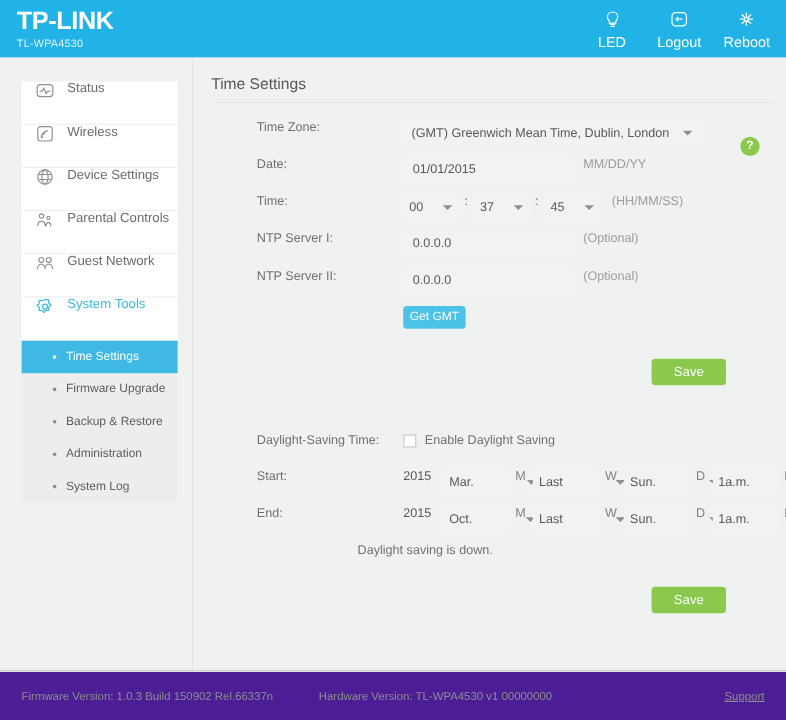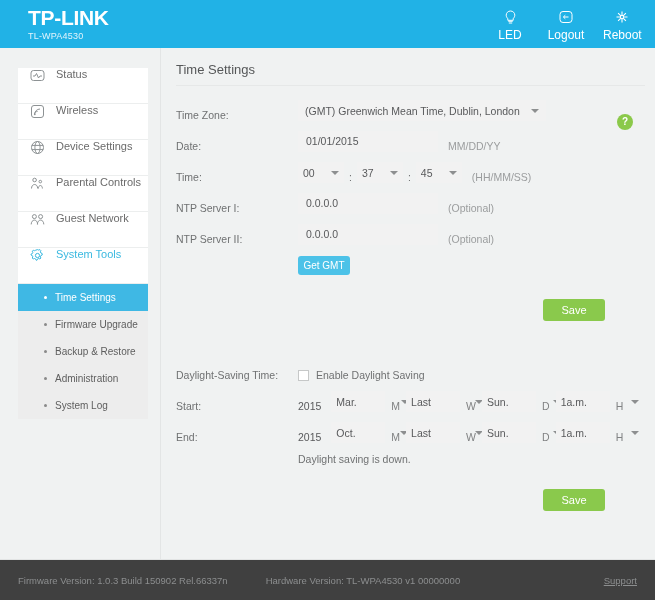--- a/index.html
+++ b/index.html
@@ -14,21 +14,21 @@
   }
 
   
   .header {
     height: 48px;
     background: #21b2e6;
     position: relative;
     display: flex;
     align-items: center;
   }
-  .brand { padding-left: 28px; line-height: 1; }
+  .brand { padding-left: 14px; line-height: 1; }
   .brand-name {
     color: #ffffff;
     font-size: 21px;
     font-weight: bold;
     letter-spacing: -0.3px;
     display: block;
   }
   .brand-model {
     color: #e2f4fc;
     font-size: 9px;
@@ -148,23 +148,24 @@
     font-size: 13px;
     color: #555758;
     padding-bottom: 8px;
     border-bottom: 1px solid #e6e8e8;
     margin-bottom: 14px;
   }
   .section + .section { margin-top: 40px; }
 
   .frow {
     display: flex;
-    align-items: flex-end;
+    align-items: flex-start;
     margin-bottom: 10px;
     min-height: 20px;
+    margin-left: 38px;
   }
   .flabel {
     width: 122px;
     flex: 0 0 122px;
     color: #6f7172;
     font-size: 10.5px;
   }
   .fhint {
     color: #9b9d9e;
     font-size: 10.5px;
@@ -268,21 +269,21 @@
     color: #6f7172;
     font-size: 10.5px;
     margin-left: 122px;
     margin-top: 4px;
   }
 
   
   .footer {
     height: 41px;
     border-top: 1px solid #e2e4e4;
-    background: #404040;
+    background: #4c1d95;
     display: flex;
     align-items: center;
     position: relative;
     color: #8c8e8f;
     font-size: 9.5px;
   }
   .fw { margin-left: 18px; }
   .hw { margin-left: 38px; }
   .support {
     position: absolute;

